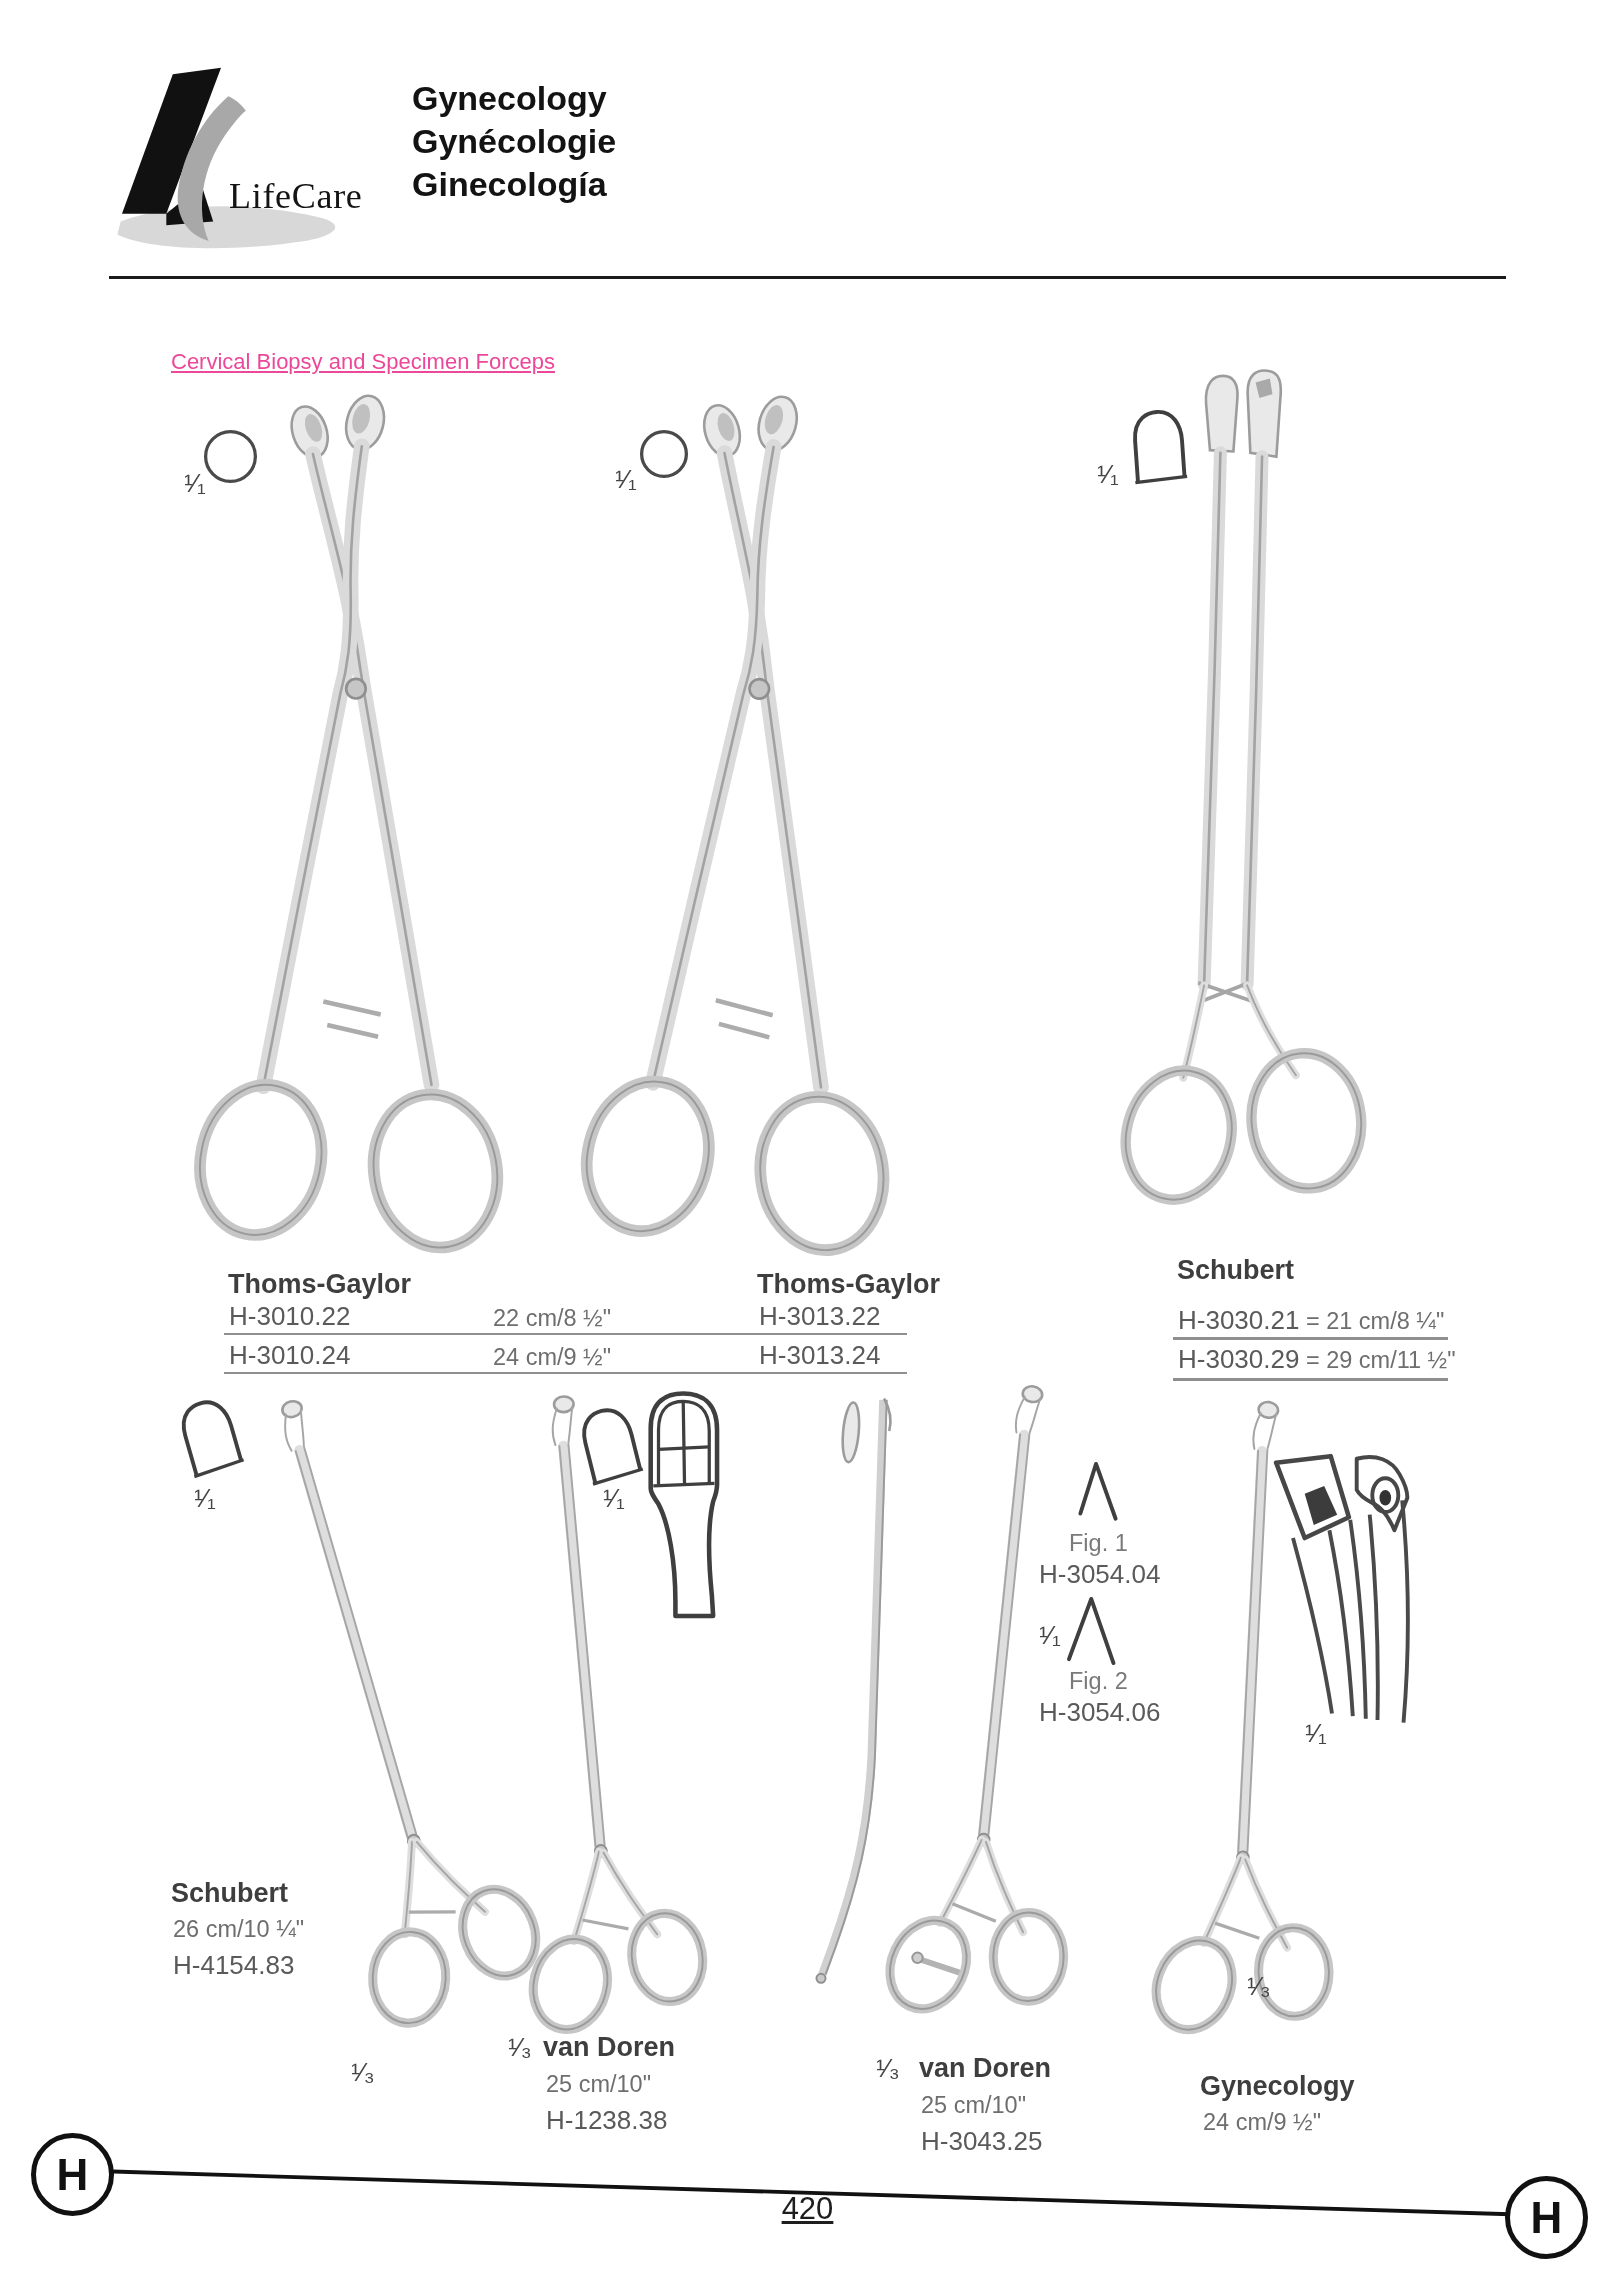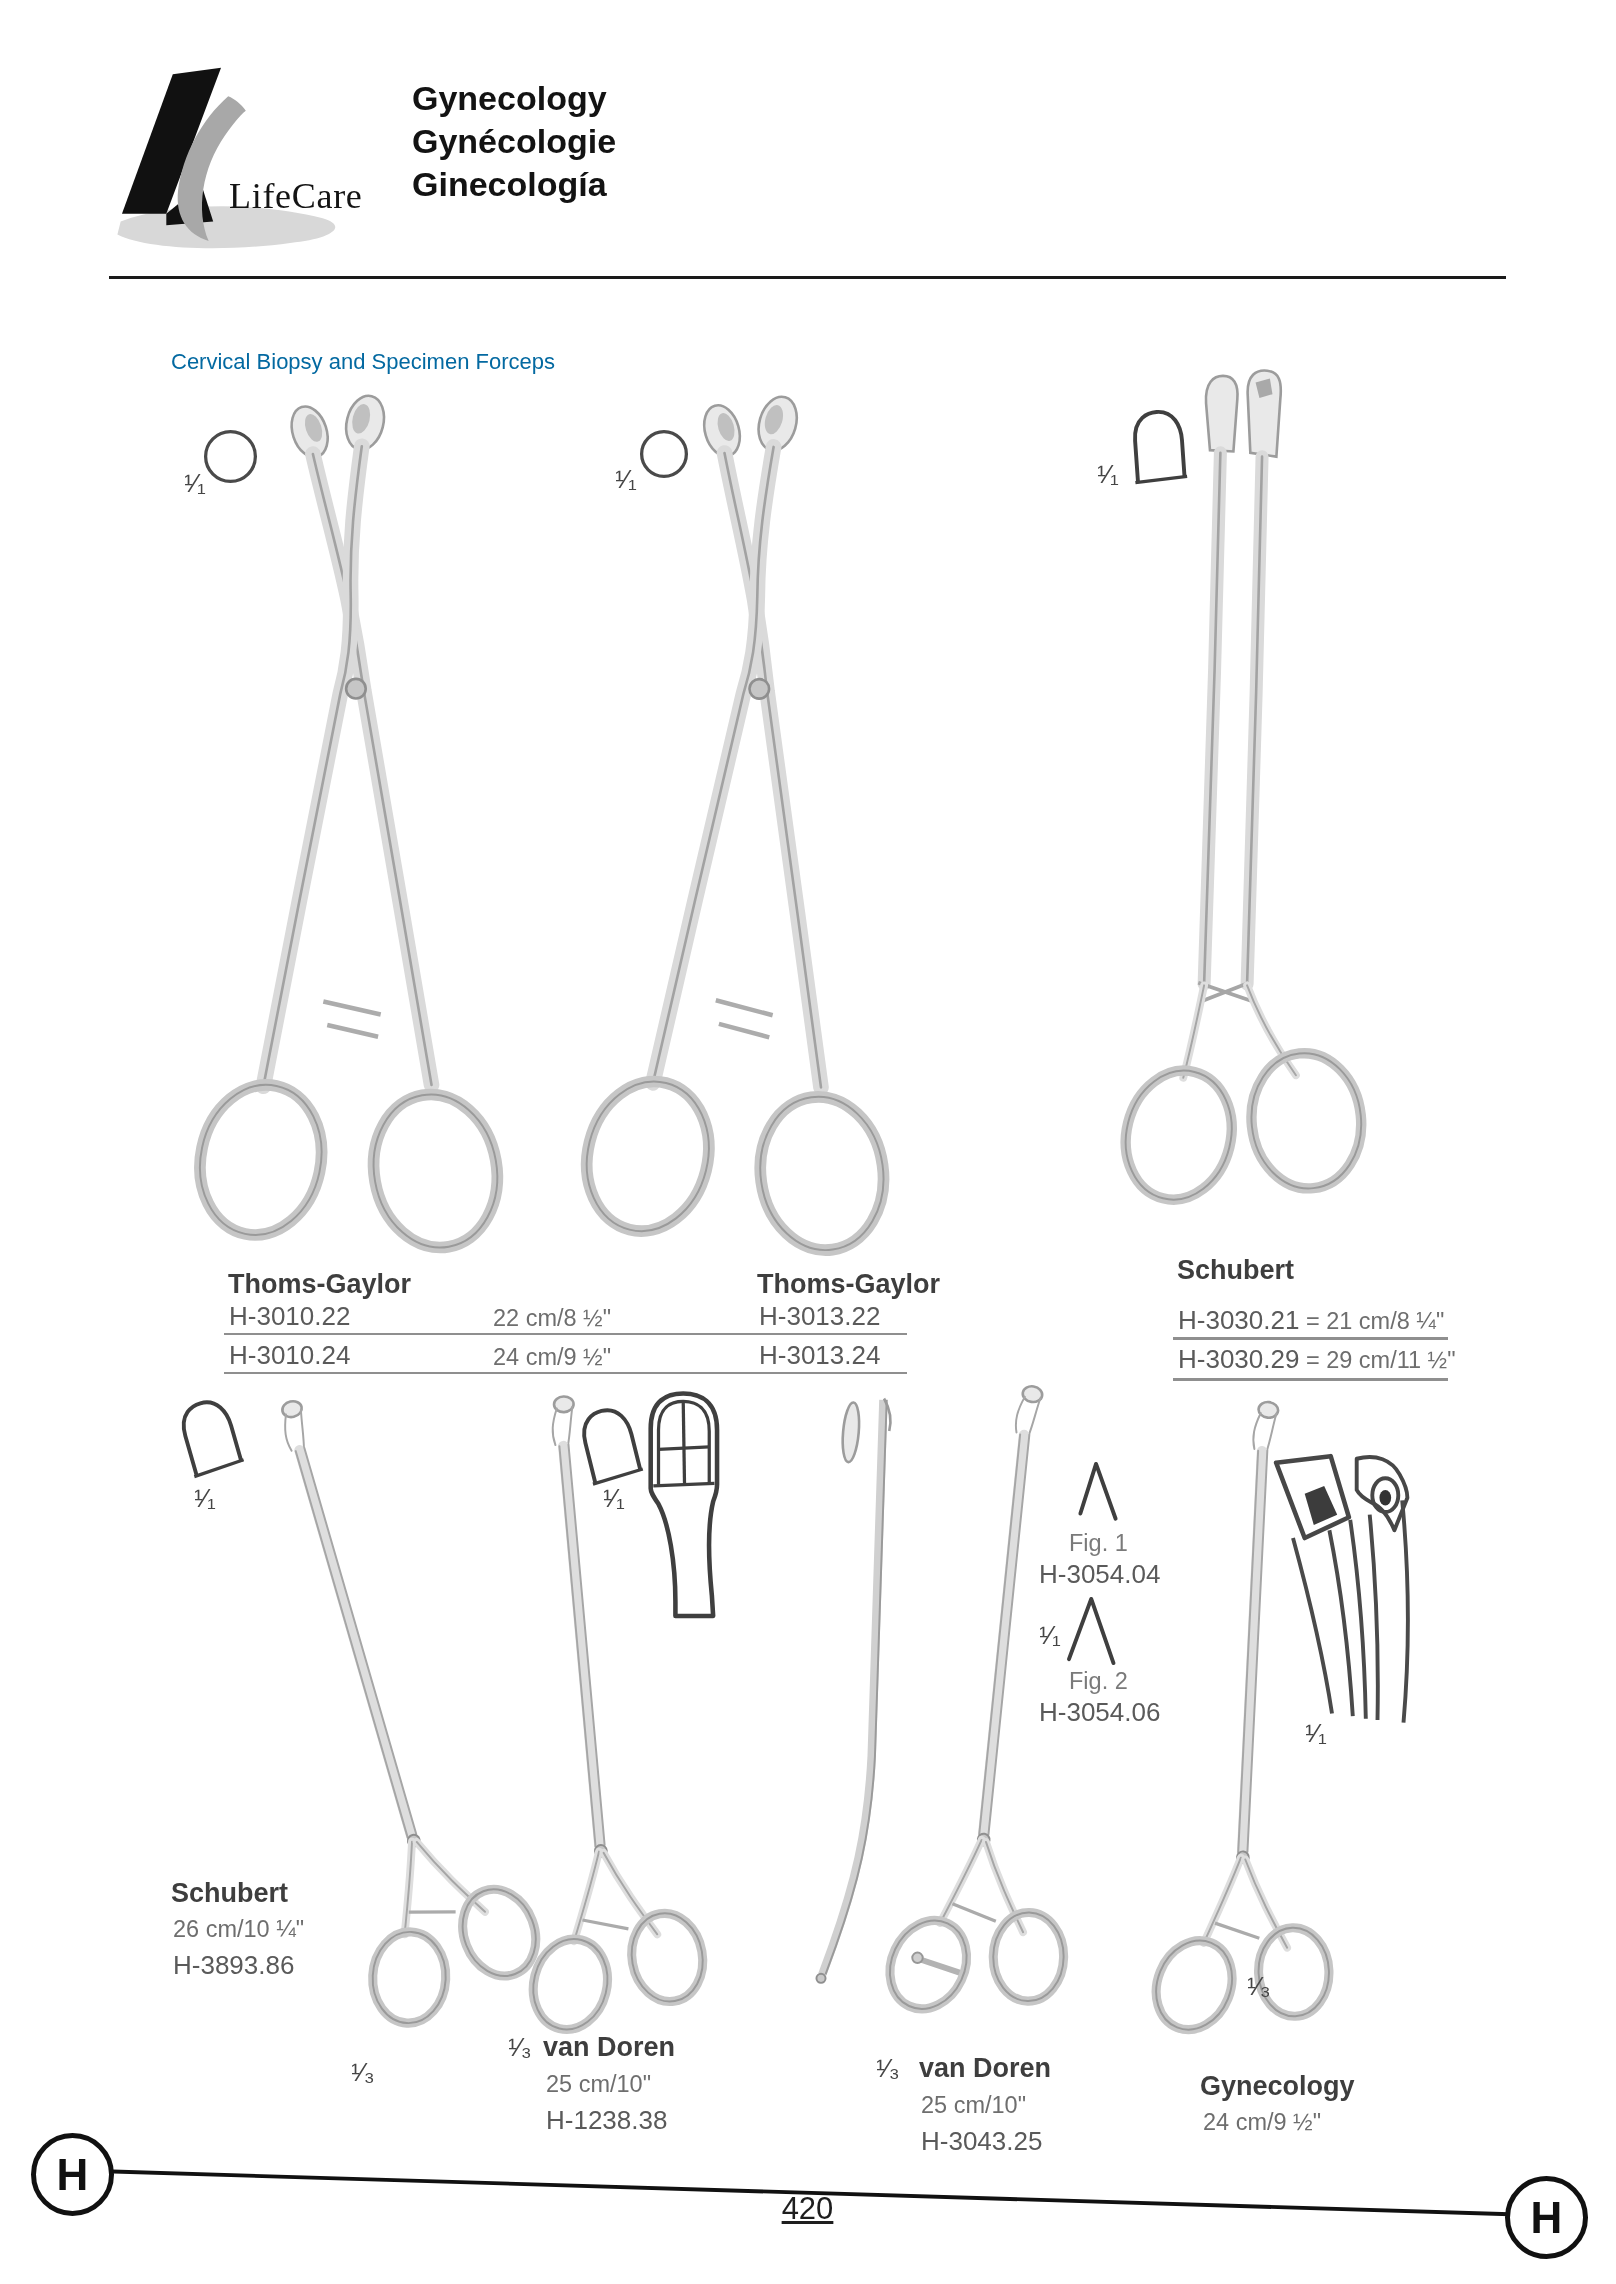--- a/index.html
+++ b/index.html
@@ -5,21 +5,21 @@
   html,body{margin:0;padding:0;background:#ffffff;}
   #page{position:relative;width:1616px;height:2284px;background:#ffffff;overflow:hidden;
         font-family:"Liberation Sans",sans-serif;}
   .abs{position:absolute;}
   svg{overflow:visible;display:block;}
 
   
   .logo-text{font-family:"Liberation Serif",serif;font-size:36px;color:#141414;letter-spacing:0.7px;}
   .title-line{font-weight:700;font-size:34px;line-height:43px;color:#131313;}
   .head-rule{background:#1a1a1a;height:3.3px;}
-  .section-label{font-size:22px;color:#0369a1;}
+  .section-label{font-size:22px;color:#ec4899;text-decoration:underline;}
 
   
   .pname{font-weight:700;font-size:27px;color:#3e3e3e;}
   .pcode{font-size:26px;color:#5a5a5a;}
   .psize{font-size:23.5px;color:#6e6e6e;}
   .peq{font-size:23.5px;color:#6e6e6e;padding:0 6.5px;}
   .rule{background:#8f8f8f;height:2.6px;}
   .scale{font-size:26px;color:#454545;}
   .figlabel{font-size:23.5px;color:#7a7a7a;}
   .figcode{font-size:26px;color:#5a5a5a;}
@@ -240,21 +240,21 @@
     <path d="M 40 132 C 64 220 86 310 100 402" fill="none" stroke="#4a4a4a" stroke-width="6"></path>
     <path d="M 96 120 C 114 210 126 310 132 406" fill="none" stroke="#4a4a4a" stroke-width="6"></path>
     <path d="M 128 104 C 142 200 150 305 152 410" fill="none" stroke="#4a4a4a" stroke-width="6"></path>
     <path d="M 158 96 C 168 200 172 305 170 412" fill="none" stroke="#4a4a4a" stroke-width="6"></path>
     <path d="M 208 74 C 218 180 220 300 210 416" fill="none" stroke="#4a4a4a" stroke-width="6"></path>
   </svg>
   <div class="abs scale" style="left:1305px;top:1718px">¹⁄₁</div>
 
   <div class="abs pname" style="left:171px;top:1878px">Schubert</div>
   <div class="abs psize" style="left:173px;top:1916px">26 cm/10 ¼"</div>
-  <div class="abs pcode" style="left:173px;top:1950px">H-3893.86</div>
+  <div class="abs pcode" style="left:173px;top:1950px">H-4154.83</div>
   <div class="abs scale" style="left:351px;top:2057px">¹⁄₃</div>
 
   <div class="abs scale" style="left:508px;top:2032px">¹⁄₃</div>
   <div class="abs pname" style="left:543px;top:2032px">van Doren</div>
   <div class="abs psize" style="left:546px;top:2071px">25 cm/10"</div>
   <div class="abs pcode" style="left:546px;top:2105px">H-1238.38</div>
 
   <div class="abs scale" style="left:876px;top:2053px">¹⁄₃</div>
   <div class="abs pname" style="left:919px;top:2053px">van Doren</div>
   <div class="abs psize" style="left:921px;top:2092px">25 cm/10"</div>

